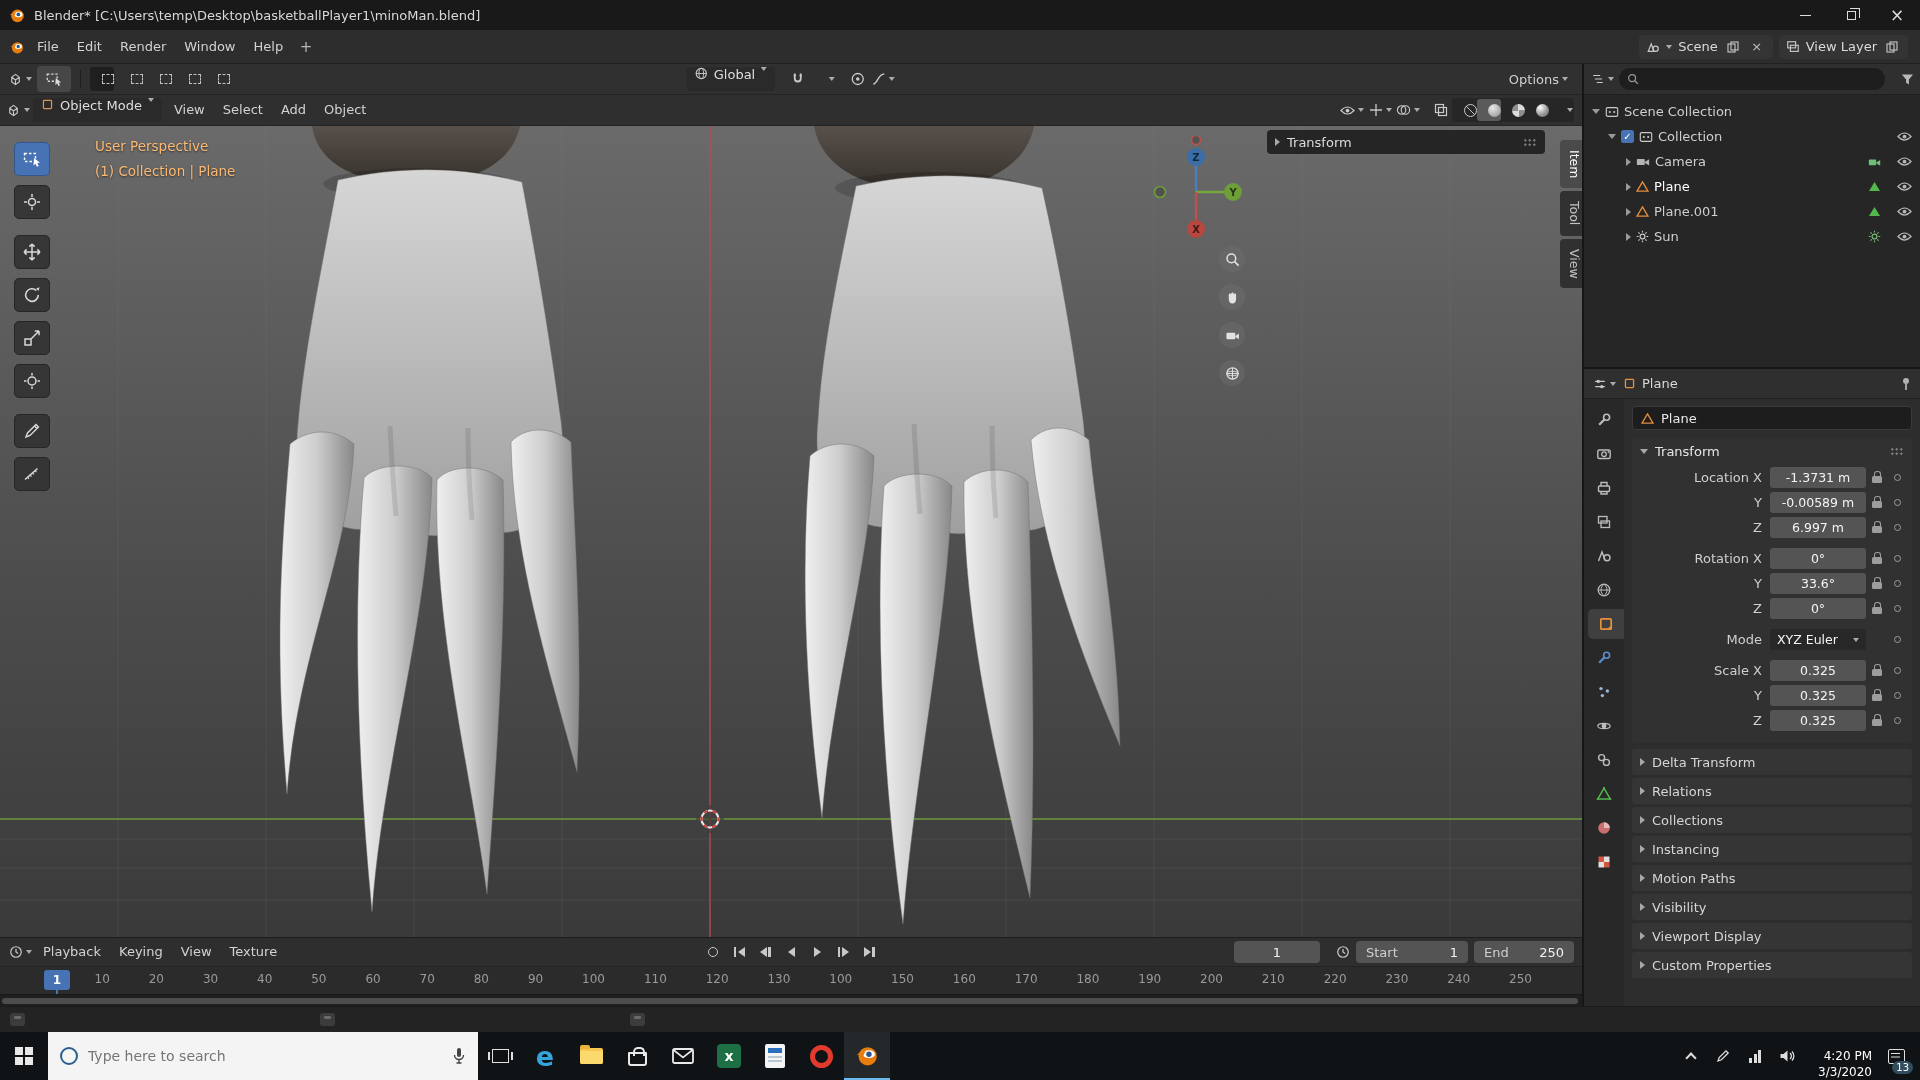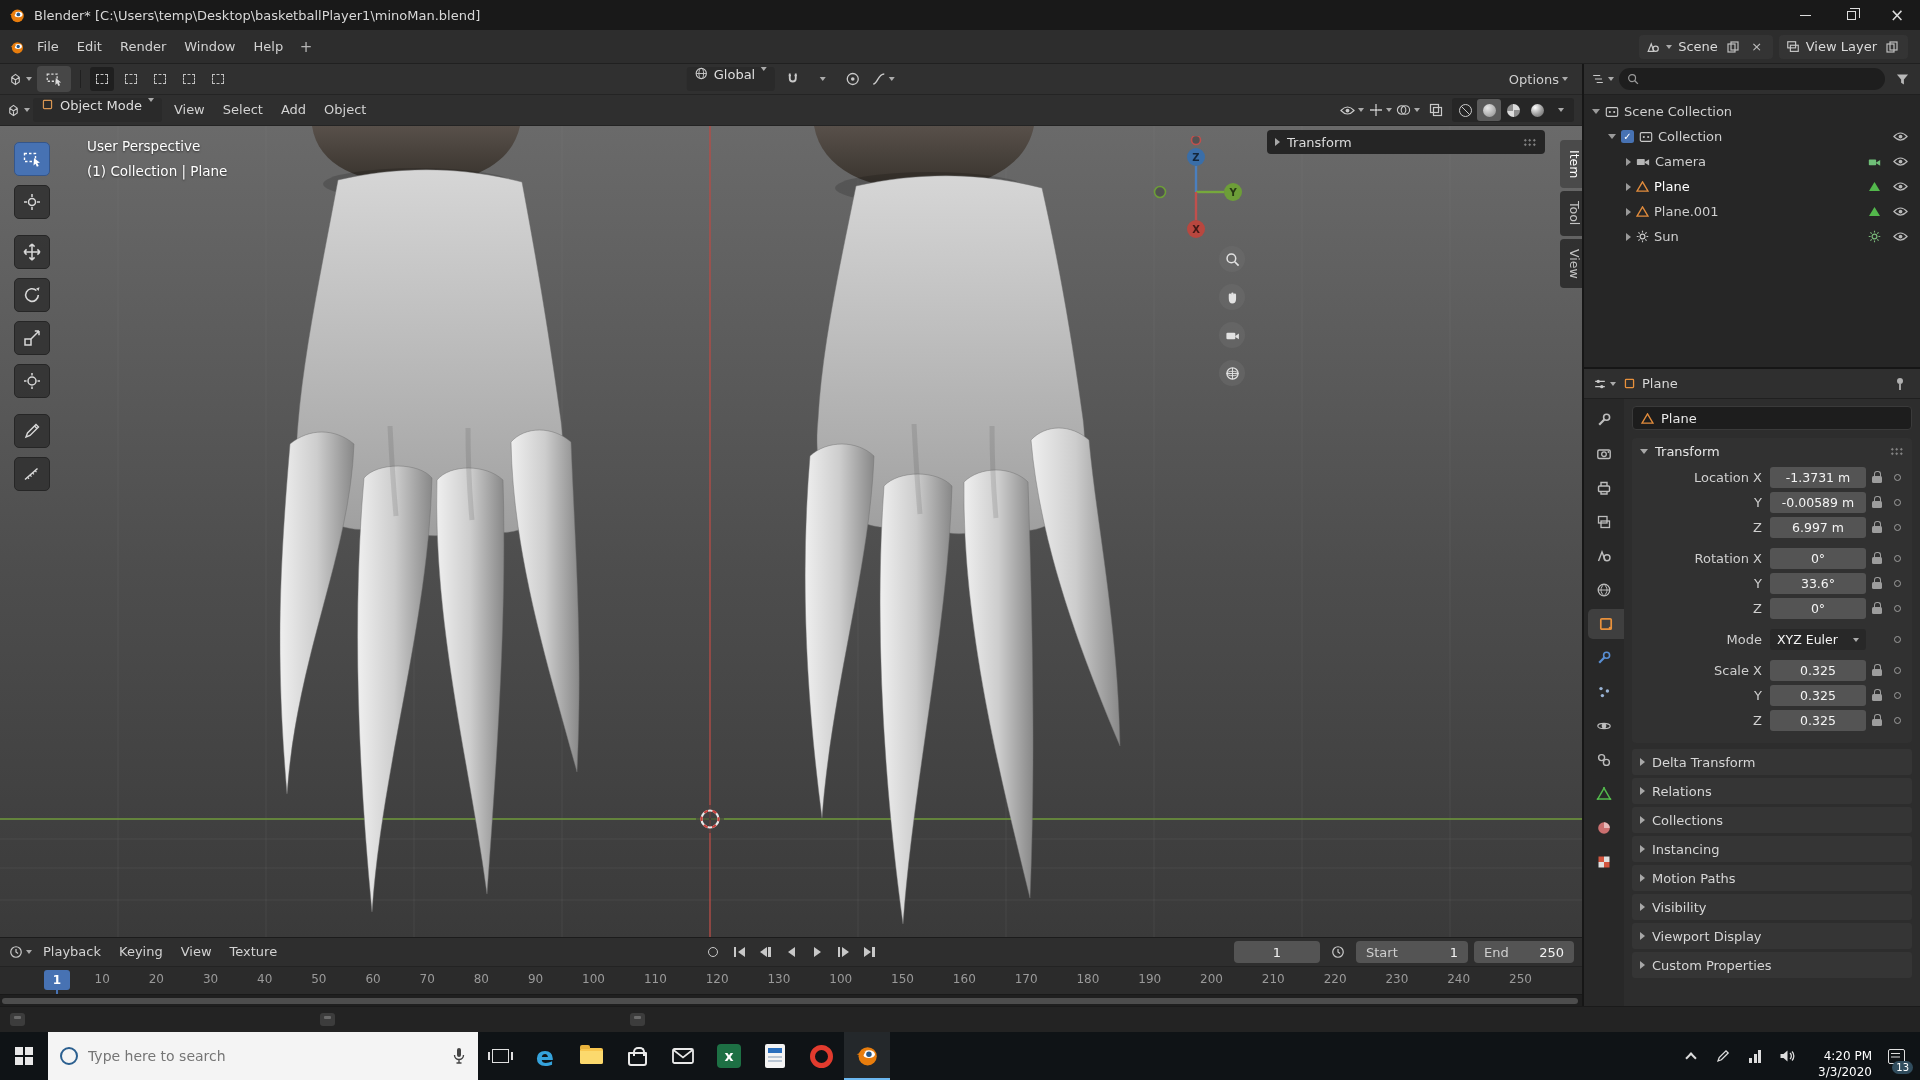--- a/index.html
+++ b/index.html
@@ -23,21 +23,21 @@
 .ws-add{width:24px;height:24px;display:flex;align-items:center;justify-content:center;color:#b5b5b5;font-size:15px}
 .tb-right{margin-left:auto;display:flex;align-items:center;gap:6px;margin-right:4px}
 .tb-widget{display:flex;align-items:center;height:24px;padding:0 7px;background:#343434;border-radius:4px;gap:6px}
 .tb-widget .nm{color:#dadada}
 .mini-btn{width:18px;height:18px;display:flex;align-items:center;justify-content:center;color:#bfbfbf}
 
 .caret{width:0;height:0;border-left:3.5px solid transparent;border-right:3.5px solid transparent;border-top:4.5px solid #ababab;display:inline-block}
 .tri-r{width:0;height:0;border-top:4.5px solid transparent;border-bottom:4.5px solid transparent;border-left:5.5px solid #a8a8a8;display:inline-block}
 .tri-d{width:0;height:0;border-left:4.5px solid transparent;border-right:4.5px solid transparent;border-top:5.5px solid #a8a8a8;display:inline-block}
 .grip{width:14px;height:9px;background-image:radial-gradient(#8a8a8a 1px,transparent 1.2px);background-size:4.5px 4.5px;display:inline-block}
-.icon-btn{min-width:24px;height:24px;display:flex;align-items:center;justify-content:center;border-radius:3px;gap:3px;color:#cfcfcf}
+.icon-btn{min-width:24px;height:24px;display:flex;align-items:center;justify-content:flex-end;border-radius:3px;gap:3px;color:#cfcfcf}
 .icon-btn.pressed{background:#1f1f1f}
 .drop-field{background:#2a2a2a;border-radius:3px;height:24px;padding:0 8px;display:flex;gap:6px;color:#dedede}
 .sep-v{width:1px;height:18px;background:#202020;margin:0 4px}
 
 .toolsettings{height:31px;background:var(--header_bg,#303030);display:flex;align-items:center;padding:0 8px;gap:5px;border-bottom:1px solid #242424;position:relative;flex:0 0 auto}
 .tool-active{width:34px;height:26px;background:#474747;border-radius:4px;display:flex;align-items:center;justify-content:center}
 .ts-center{position:absolute;left:50%;transform:translateX(-50%);display:flex;align-items:center;gap:6px}
 .ts-right{margin-left:auto;display:flex;align-items:center;gap:4px}
 .msq{width:12px;height:10px;border:1.2px dashed #c2c2c2;display:inline-block}
 
@@ -51,21 +51,21 @@
 .ball.solid{background:radial-gradient(circle at 35% 30%,#e8e8e8,#8a8a8a)}
 .ball.mat{background:conic-gradient(#dcdcdc 0 25%,#8f8f8f 0 50%,#dcdcdc 0 75%,#8f8f8f 0)}
 .ball.rend{background:radial-gradient(circle at 32% 28%,#ffffff,#9a9a9a 55%,#5f5f5f)}
 
 .main{flex:1;display:flex;min-height:0}
 .left-col{width:1582px;display:flex;flex-direction:column;min-height:0}
 .right-col{width:338px;display:flex;flex-direction:column;border-left:2px solid #161616;min-height:0}
 
 .viewport{position:relative;flex:1;overflow:hidden;background:#4c4c4c}
 .vp-canvas{position:absolute;inset:0}
-.vp-overlay-text{position:absolute;left:87px;top:8px;color:#ffffff;font-size:13.5px;line-height:1.85;text-shadow:0 1px 2px rgba(0,0,0,.55);pointer-events:none}
+.vp-overlay-text{position:absolute;left:95px;top:8px;color:#fdba74;font-size:13.5px;line-height:1.85;text-shadow:0 1px 2px rgba(0,0,0,.55);pointer-events:none}
 .vp-toolbar{position:absolute;left:14px;top:16px;display:flex;flex-direction:column;gap:9px}
 .vt-btn{width:36px;height:34px;background:rgba(50,50,50,.9);border:1px solid #262626;border-radius:5px;display:flex;align-items:center;justify-content:center}
 .vt-btn.active{background:var(--accent,#4772b3);border-color:#35568a}
 .vt-btn.gap{margin-top:7px}
 .gizmo{position:absolute;left:1146px;top:10px}
 .nav-col{position:absolute;left:1219px;top:120px;display:flex;flex-direction:column;gap:12px}
 .nav-btn{width:26px;height:26px;border-radius:50%;background:rgba(110,110,110,.45);display:flex;align-items:center;justify-content:center}
 .transform-overlay{position:absolute;left:1267px;top:4px;width:278px;height:24px;background:rgba(22,22,22,.82);border-radius:4px;display:flex;align-items:center;padding:0 8px;gap:7px;color:#dcdcdc}
 .transform-overlay .grip{margin-left:auto}
 .side-tabs{position:absolute;right:0;top:14px;display:flex;flex-direction:column;gap:3px;z-index:4}

